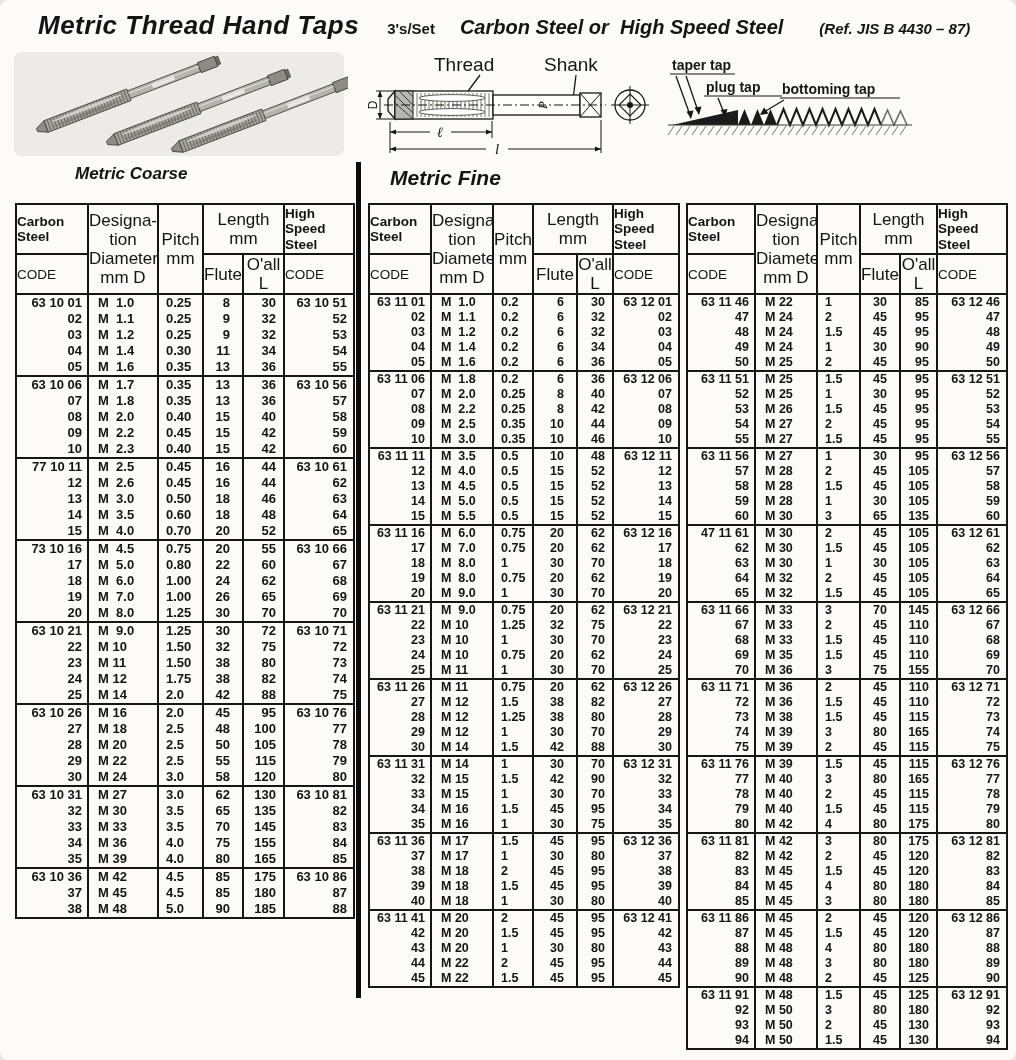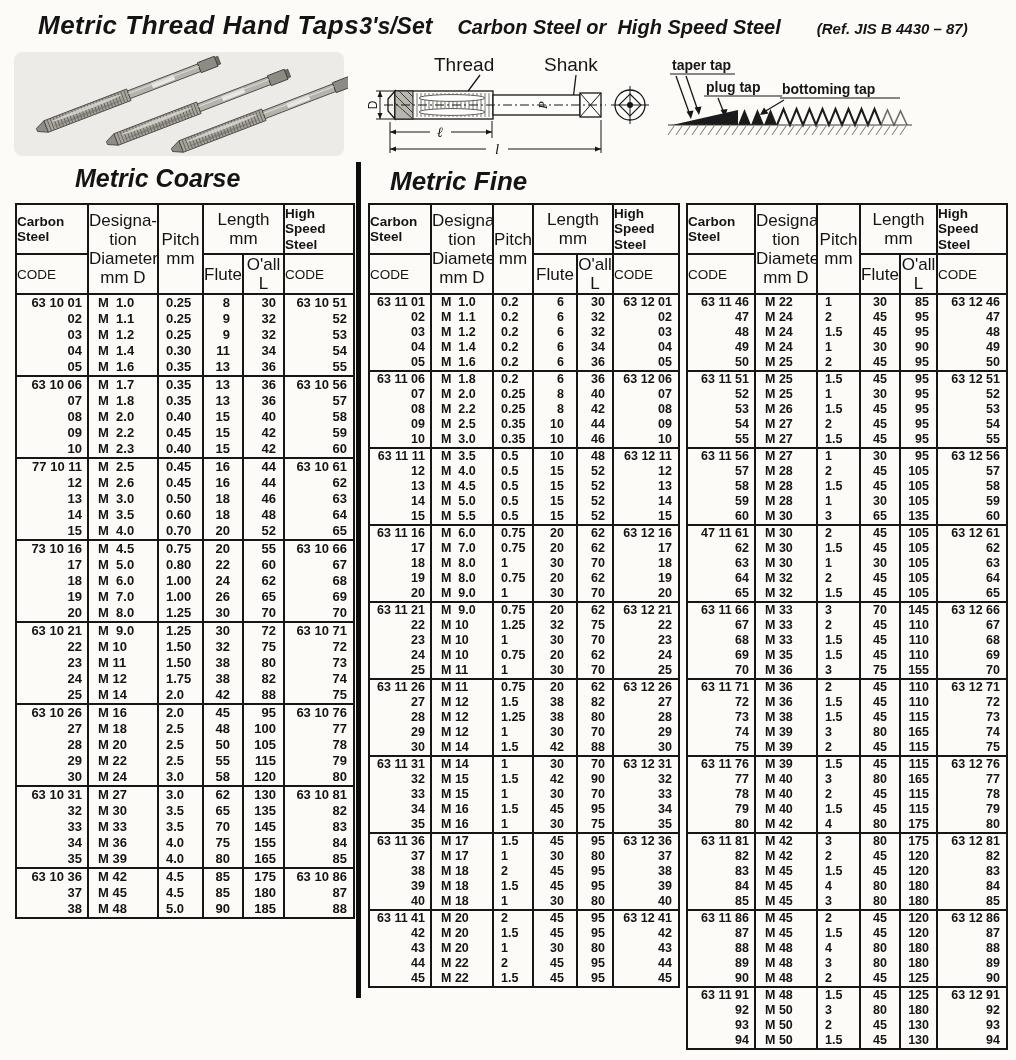--- a/index.html
+++ b/index.html
@@ -1,30 +1,30 @@
 <!DOCTYPE html>
 <html><head>
 <meta charset="utf-8">
 <style>
   html,body{margin:0;padding:0;background:#e8e6e2;}
   .page{position:relative;width:1016px;height:1060px;background:#fcfbf8;
-        font-family:"Liberation Sans",sans-serif;color:#141414;overflow:hidden;}
+        font-family:"Liberation Sans",sans-serif;color:#141414;overflow:hidden;border-radius:9px;}
 
   
   .title-row{position:absolute;top:10px;left:38px;right:6px;display:flex;
              align-items:baseline;white-space:pre;}
   .t-main{font-style:italic;font-weight:700;font-size:26px;letter-spacing:.5px;}
-  .t-set{font-style:italic;font-weight:700;font-size:23px;}
+  .t-set{font-weight:700;font-size:15px;margin-left:28px;}
   .t-mat{font-style:italic;font-weight:700;font-size:20px;margin-left:25px;}
   .t-ref{font-style:italic;font-weight:700;font-size:15px;margin-left:36px;}
 
   
-  .sec-title{position:absolute;font-style:italic;font-weight:700;font-size:25px;}
+  .sec-title{position:absolute;font-style:italic;font-weight:700;font-size:17px;}
   #coarse-title{left:75px;top:164px;}
-  #fine-title{left:390px;top:166px;font-size:26px;}
+  #fine-title{left:390px;top:166px;font-size:21px;}
 
   
   .vdivider{position:absolute;left:356px;top:162px;width:5px;height:836px;background:#0c0c0c;}
 
   
   .twrap{position:absolute;}
   #coarse-wrap{left:15px;top:203px;width:338px;}
   #fine1-wrap{left:368px;top:203px;width:310px;}
   #fine2-wrap{left:686px;top:203px;width:320px;}
 

